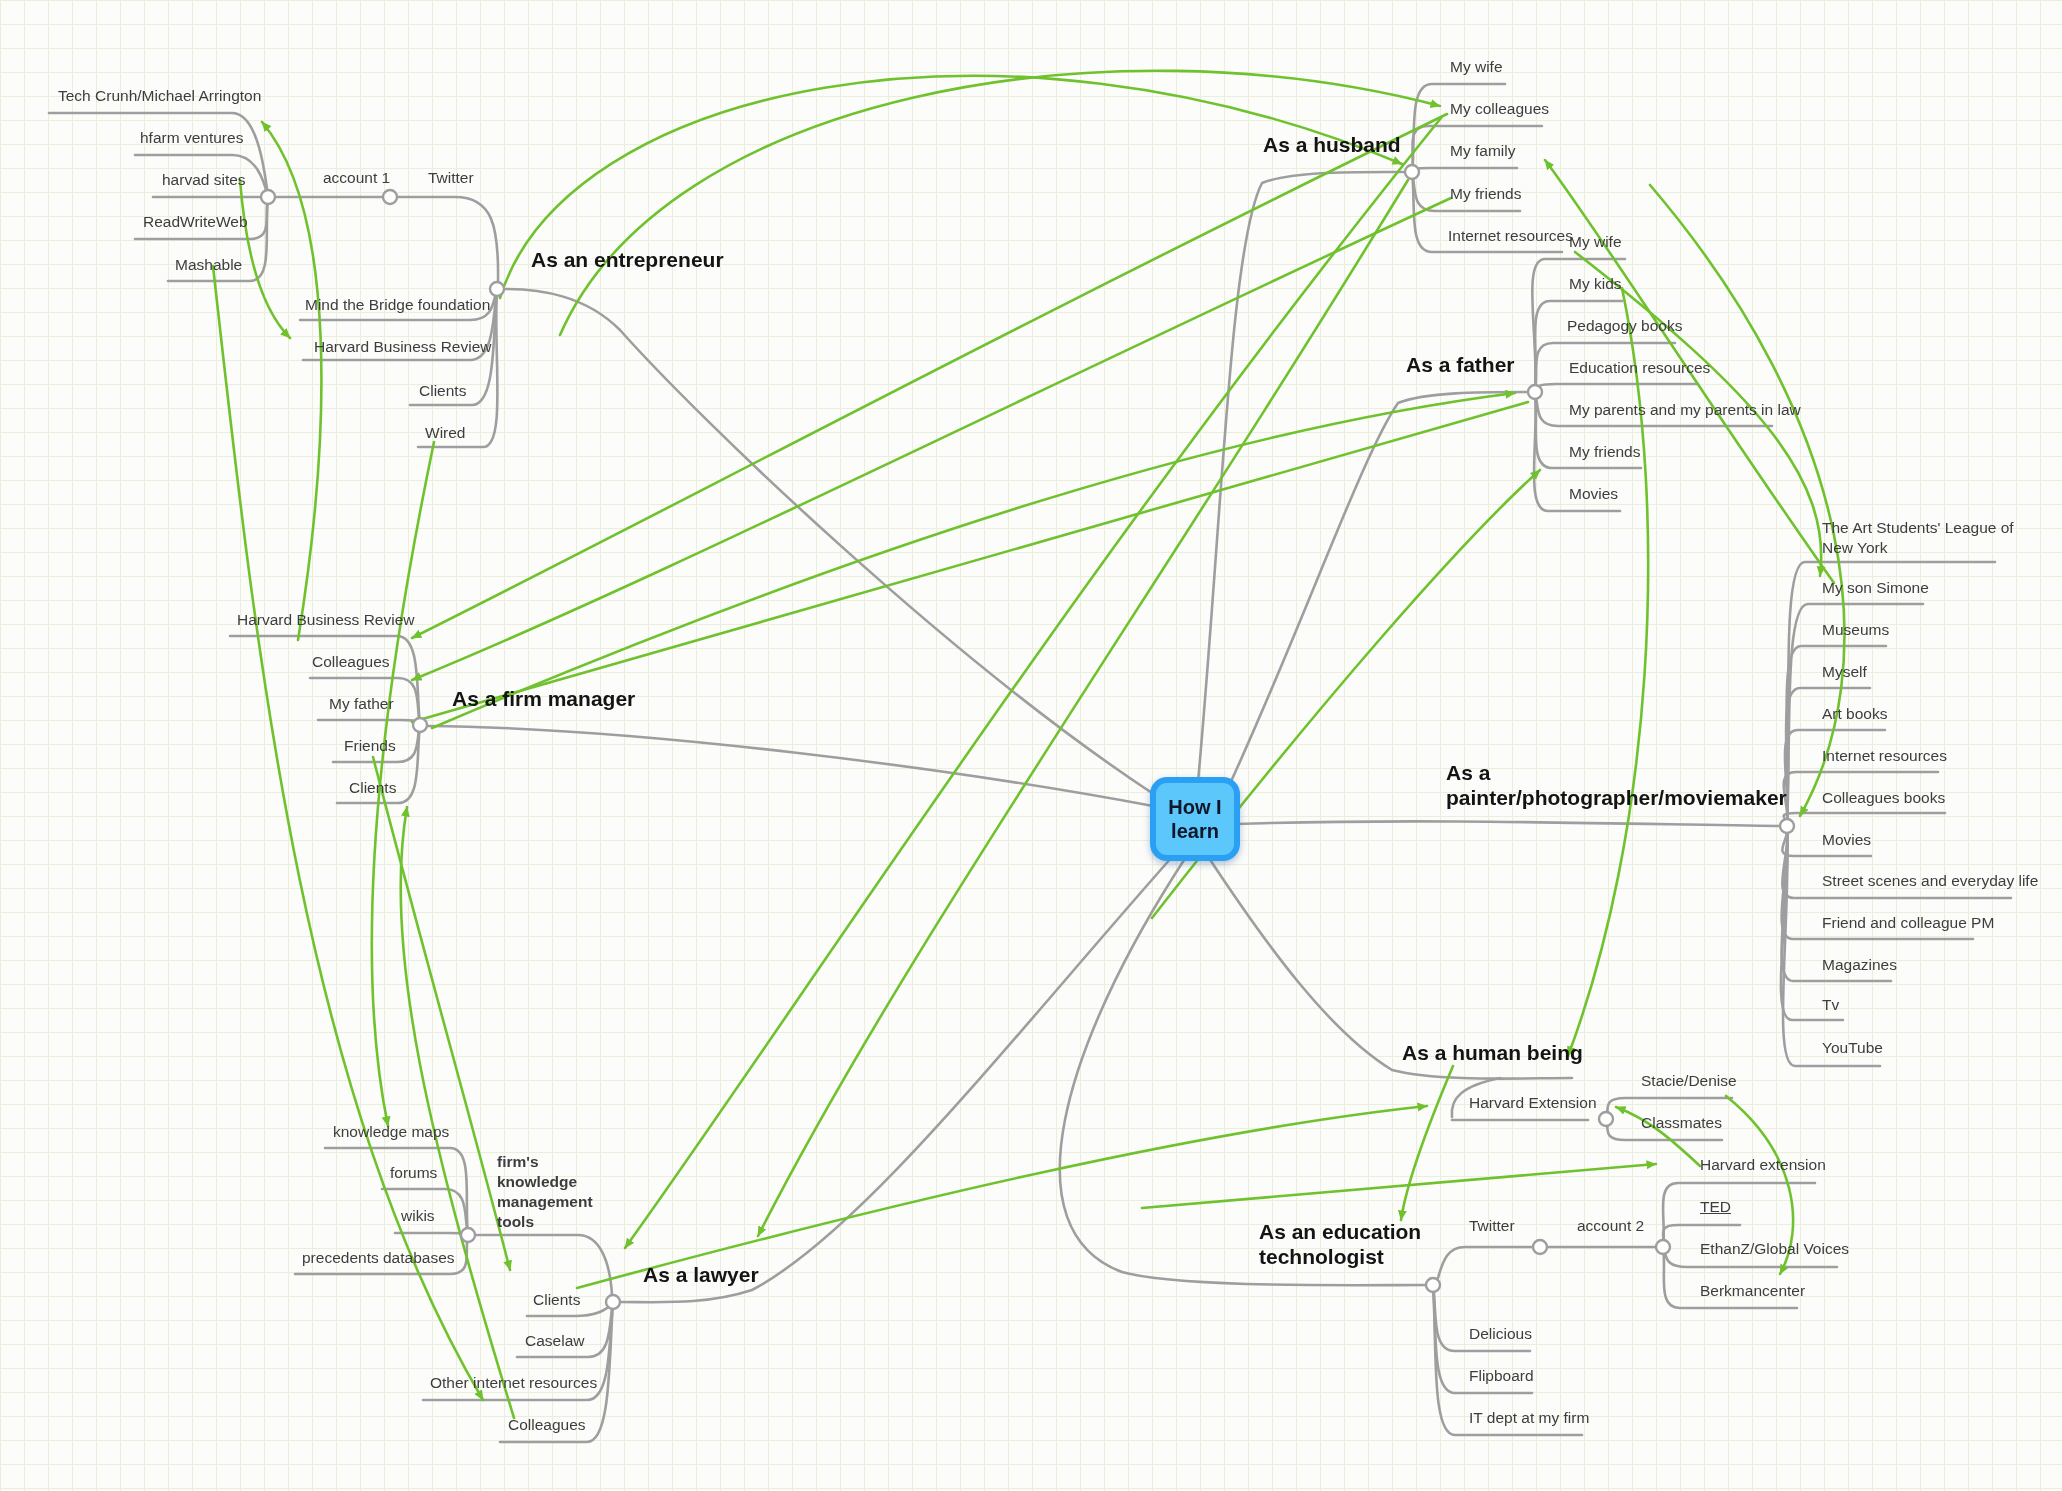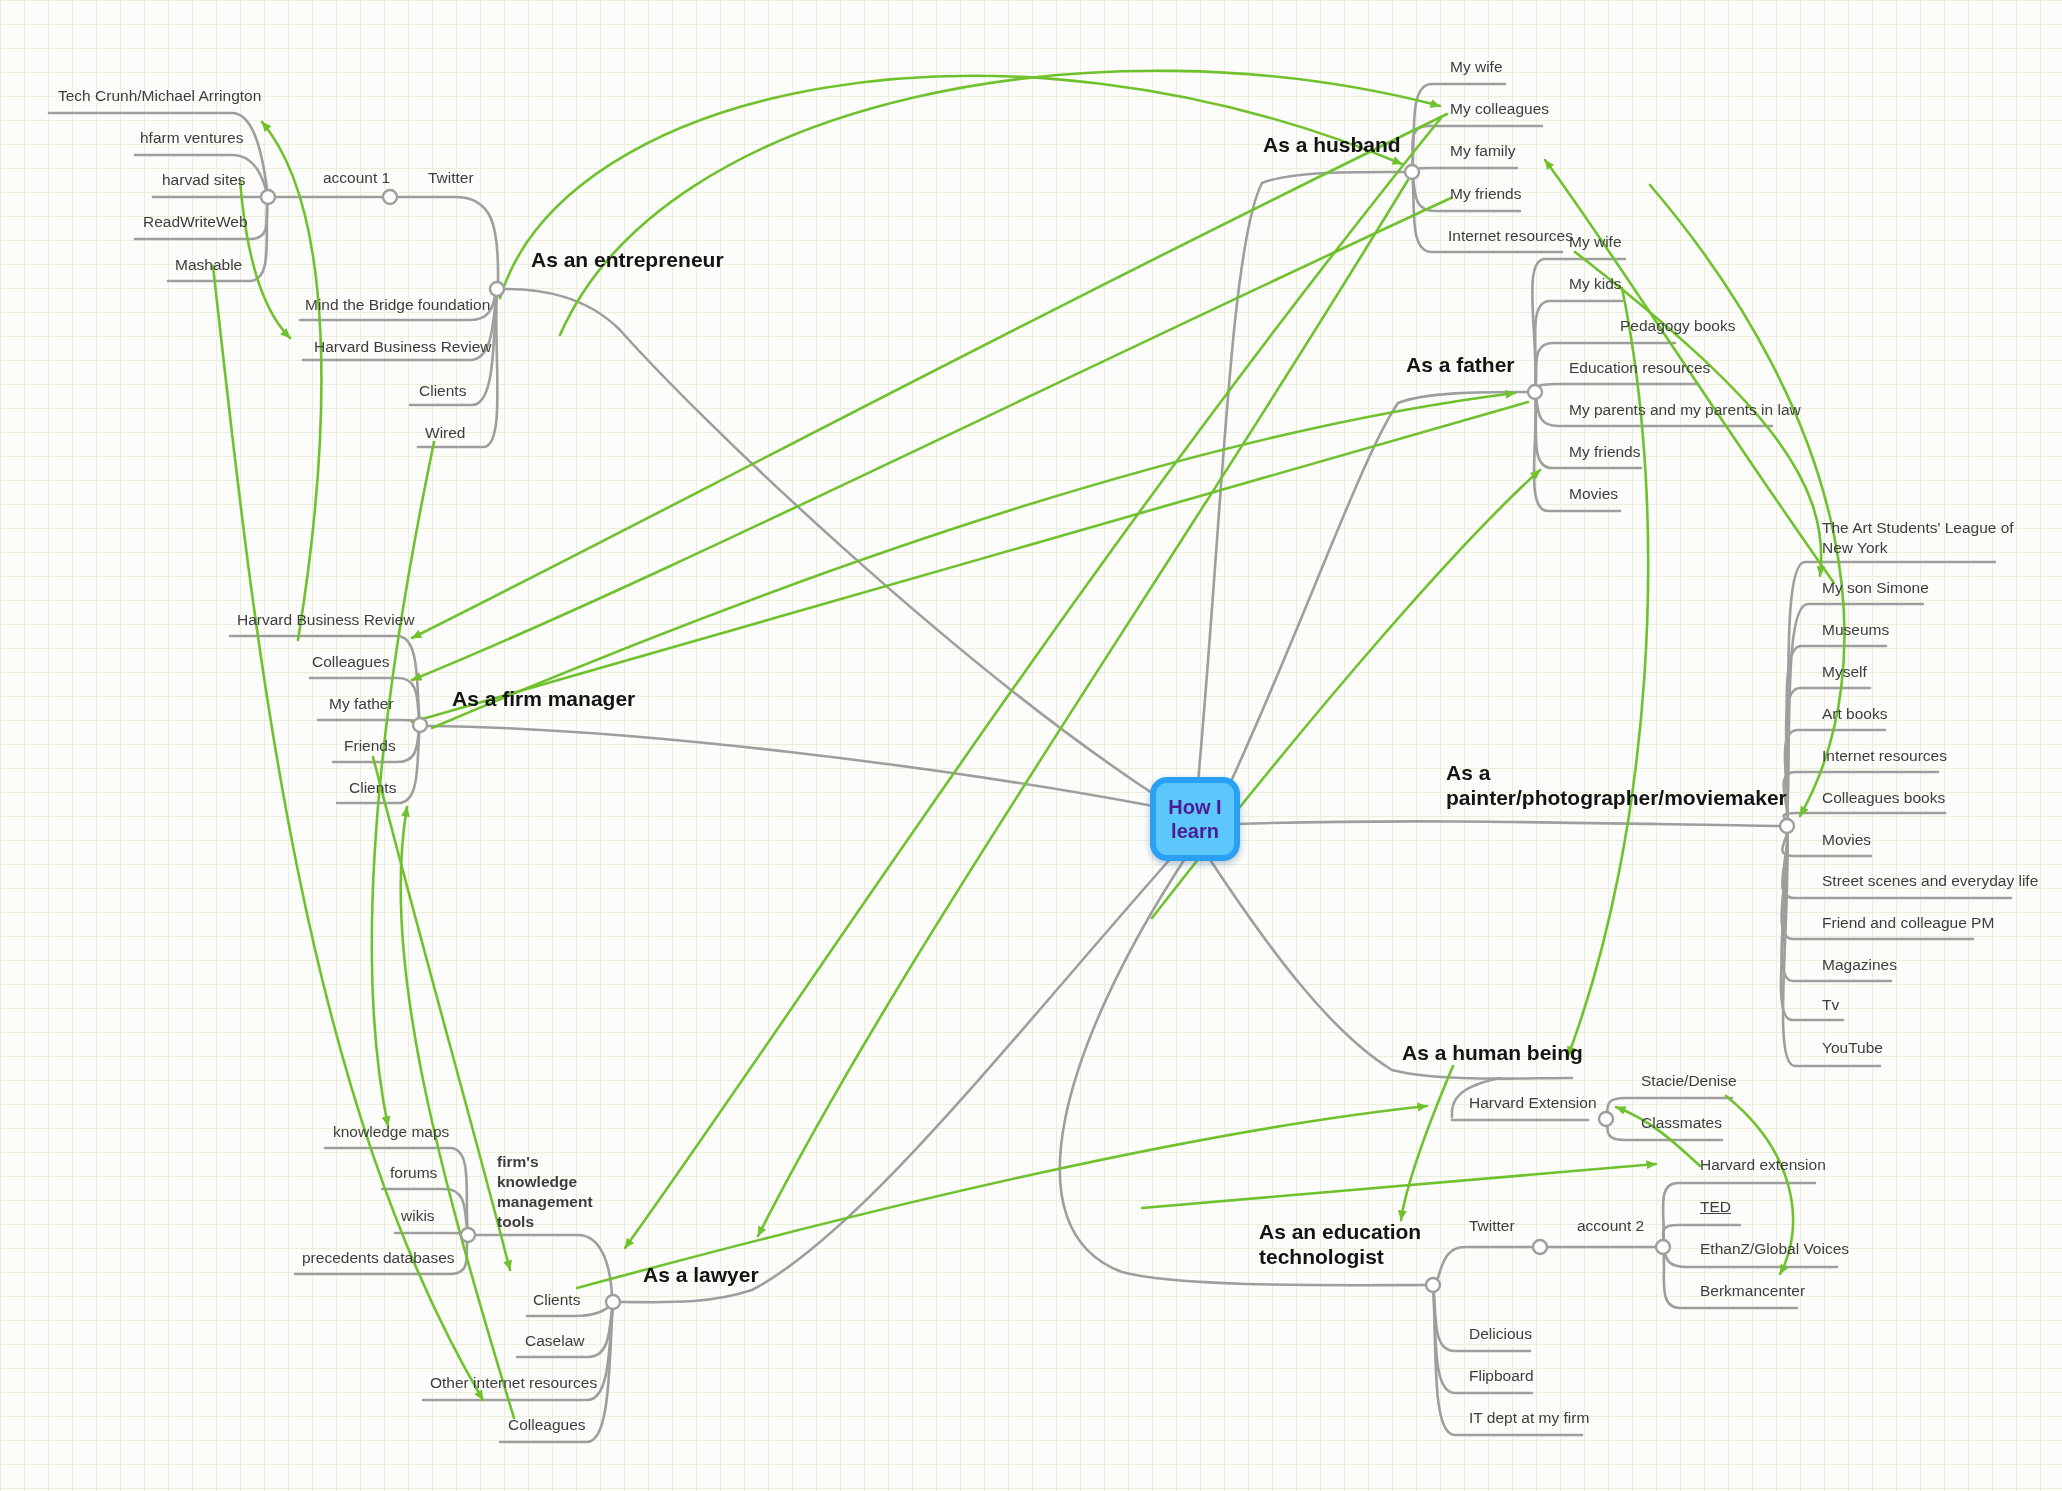--- a/index.html
+++ b/index.html
@@ -17,21 +17,21 @@
   .sub{position:absolute; font-size:15.5px; line-height:20px; color:#3d3d3d; white-space:pre;}
   .title{position:absolute; font-size:21px; line-height:25px; font-weight:bold; color:#141414; white-space:pre;}
   .center-node{
     position:absolute; left:1150px; top:777px; width:90px; height:84px;
     background:#2aa0f4; border-radius:17px; box-sizing:border-box; padding:6px;
     box-shadow:0 3px 7px rgba(40,90,140,.35);
   }
   .center-inner{
     width:100%; height:100%; background:#5cc7fa; border-radius:11px;
     display:flex; align-items:center; justify-content:center; text-align:center;
-    font-weight:bold; font-size:20px; line-height:24px; color:#4c1d95; white-space:pre-line;
+    font-weight:bold; font-size:20px; line-height:24px; color:#0f172a; white-space:pre-line;
   }
 </style>
 </head>
 <body>
 
 <div id="canvas">
   <svg id="wires" xmlns="http://www.w3.org/2000/svg" viewBox="0 0 2062 1491">
     <defs>
       <marker id="arrow" markerWidth="13" markerHeight="11" refX="9.5" refY="4.5" orient="auto" markerUnits="userSpaceOnUse">
         <path d="M0,0 L10,4.5 L0,9 Z" fill="#6fc22d"></path>
@@ -177,21 +177,21 @@
       <div class="leaf" style="left: 314px; top: 337px;">Harvard Business Review</div>
       <div class="leaf" style="left: 419px; top: 381px;">Clients</div>
       <div class="leaf" style="left: 425px; top: 423px;">Wired</div>
       <div class="leaf" style="left: 1450px; top: 57px;">My wife</div>
       <div class="leaf" style="left: 1450px; top: 99px;">My colleagues</div>
       <div class="leaf" style="left: 1450px; top: 141px;">My family</div>
       <div class="leaf" style="left: 1450px; top: 184px;">My friends</div>
       <div class="leaf" style="left: 1448px; top: 226px;">Internet resources</div>
       <div class="leaf" style="left: 1569px; top: 232px;">My wife</div>
       <div class="leaf" style="left: 1569px; top: 274px;">My kids</div>
-      <div class="leaf" style="left: 1620px; top: 316px; text-align: right;">Pedagogy books</div>
+      <div class="leaf" style="left: 1567px; top: 316px; text-align: right;">Pedagogy books</div>
       <div class="leaf" style="left: 1569px; top: 358px;">Education resources</div>
       <div class="leaf" style="left: 1569px; top: 400px;">My parents and my parents in law</div>
       <div class="leaf" style="left: 1569px; top: 442px;">My friends</div>
       <div class="leaf" style="left: 1569px; top: 484px;">Movies</div>
       <div class="leaf" style="left: 1822px; top: 518px;">The Art Students' League of
 New York</div>
       <div class="leaf" style="left: 1822px; top: 578px;">My son Simone</div>
       <div class="leaf" style="left: 1822px; top: 620px;">Museums</div>
       <div class="leaf" style="left: 1822px; top: 662px;">Myself</div>
       <div class="leaf" style="left: 1822px; top: 704px;">Art books</div>

